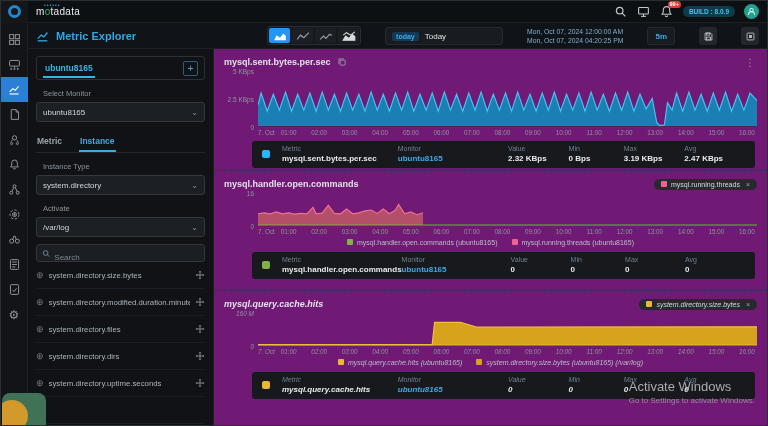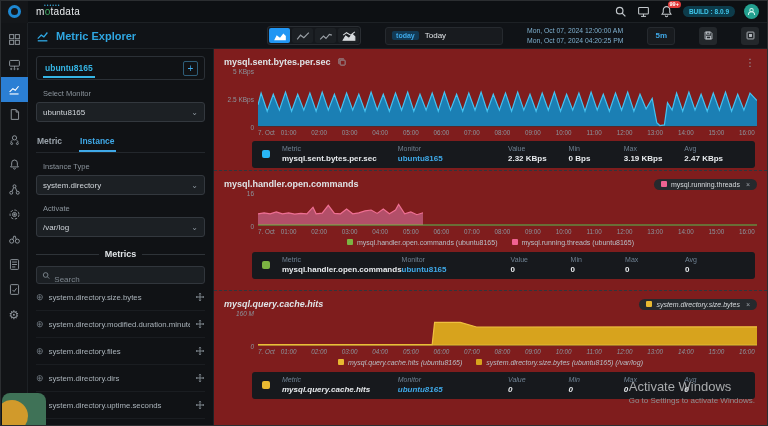--- a/index.html
+++ b/index.html
@@ -27,21 +27,21 @@
   .nav-item.active { background:#2b7fd4; }
   .nav-item svg { stroke:#8f969c; }
   .nav-item.active svg { stroke:#ffffff; }
   .gear-glyph { color:#8f969c; font-size:12px; line-height:1; }
 
   .right-col { flex:1; display:flex; flex-direction:column; }
 
   
   .toolbar { height:26px; display:flex; align-items:center; background:#101317; border-bottom:1px solid #1d2125; padding:0 8px; }
   .tb-title { color:#2fa7e2; font-size:11px; font-weight:bold; margin-left:6px; }
-  .tb-right { margin-left:auto; display:flex; align-items:center; gap:24px; }
+  .tb-right { margin-left:auto; display:flex; align-items:flex-end; gap:24px; }
   .ct-group { display:flex; gap:2px; border:1px solid #2a2e33; border-radius:3px; padding:1px; background:#15181c; }
   .ct-btn { width:21px; height:15px; border-radius:2px; display:flex; align-items:center; justify-content:center; background:#1c2024; }
   .ct-btn.active { background:#2196f3; }
   .today-box { display:flex; align-items:center; gap:6px; background:#181b1f; border:1px solid #262a2f; border-radius:3px; height:18px; padding:0 6px; min-width:118px; }
   .today-chip { background:#123a55; color:#3fa9e8; font-size:7px; border-radius:2px; padding:1px 4px; font-weight:bold; }
   .today-label { color:#dfe3e6; font-size:8px; }
   .dates { font-size:6.8px; color:#7fb0cf; line-height:1.35; white-space:nowrap; }
   .gran-btn { background:#181b1f; border:1px solid #262a2f; color:#3fa9e8; border-radius:3px; font-size:8px; font-weight:bold; height:18px; padding:0 7px; display:flex; align-items:center; }
   .sq-btn { width:18px; height:18px; background:#23272b; border-radius:3px; display:flex; align-items:center; justify-content:center; }
 
@@ -64,21 +64,21 @@
   .metrics-hdr .txt { color:#dfe3e6; font-size:9px; font-weight:bold; }
   .search-box { margin-top:7px; height:18px; background:#1b1f23; border:1px solid #31363c; border-radius:3px; display:flex; align-items:center; padding:0 5px; gap:4px; }
   .search-box input { background:transparent; border:none; outline:none; color:#cfd4d9; font-size:8px; width:100%; font-family:"Liberation Sans",sans-serif;margin-top:8px; }
   .search-box input::placeholder { color:#7d868e; }
   .metric-item { display:flex; align-items:center; height:27px; border-bottom:1px solid #1a1d21; gap:5px; }
   .metric-item .oplus { color:#6f7880; font-size:9px; }
   .metric-item .lbl { color:#aab3ba; font-size:7.8px; flex:1; white-space:nowrap; overflow:hidden; }
   .metric-item .move { color:#8a939b; }
 
   
-  .charts-col { flex:1; background:#7f1d1d; overflow:hidden; position:relative; }
+  .charts-col { flex:1; background:#701a75; overflow:hidden; position:relative; }
   .card { padding:6px 10px 2px; border-bottom:1px dashed #30363c; }
   .card1 { height:122px; } .card2 { height:120px; } .card3 { height:135px;font-style:italic; }
   .card-head { display:flex; align-items:center; height:14px; }
   .card-title { color:#dfe3e6; font-size:9px; font-weight:bold; }
   .copy-ico { margin-left:6px; }
   .kebab { margin-left:auto; color:#9aa0a6; font-size:10px; padding:0 2px; }
   .pill { margin-left:auto; background:#26292d; border-radius:8px; display:flex; align-items:center; gap:4px; padding:2px 7px; }
   .pill .sq { width:6px; height:6px; border-radius:1px; }
   .pill .pl { color:#d6dadd; font-size:7px; }
   .pill .x { color:#9aa0a6; font-size:7px; margin-left:2px; }
@@ -311,25 +311,20 @@
           <div class="fld-label">Instance Type</div>
           <div class="select">
             <span>system.directory</span>
             <span class="chev">⌄</span>
           </div>
           <div class="fld-label">Activate</div>
           <div class="select">
             <span>/var/log</span>
             <span class="chev">⌄</span>
           </div>
-          <div class="metrics-hdr">
-            <div class="line"></div>
-              <span class="txt">Metrics</span>
-              <div class="line"></div>
-          </div>
           <div class="search-box">
             <svg width="9" height="9" viewBox="0 0 16 16" fill="none" stroke="#7d868e" stroke-width="1.8">
                 <circle cx="7" cy="7" r="4.5"></circle>
                 <line x1="10.5" y1="10.5" x2="14" y2="14"></line>
               </svg>
             <input placeholder="Search" style="">
           </div>
           <div class="metric-item">
               <span class="oplus">⊕</span>
               <span class="lbl">system.directory.size.bytes</span>

